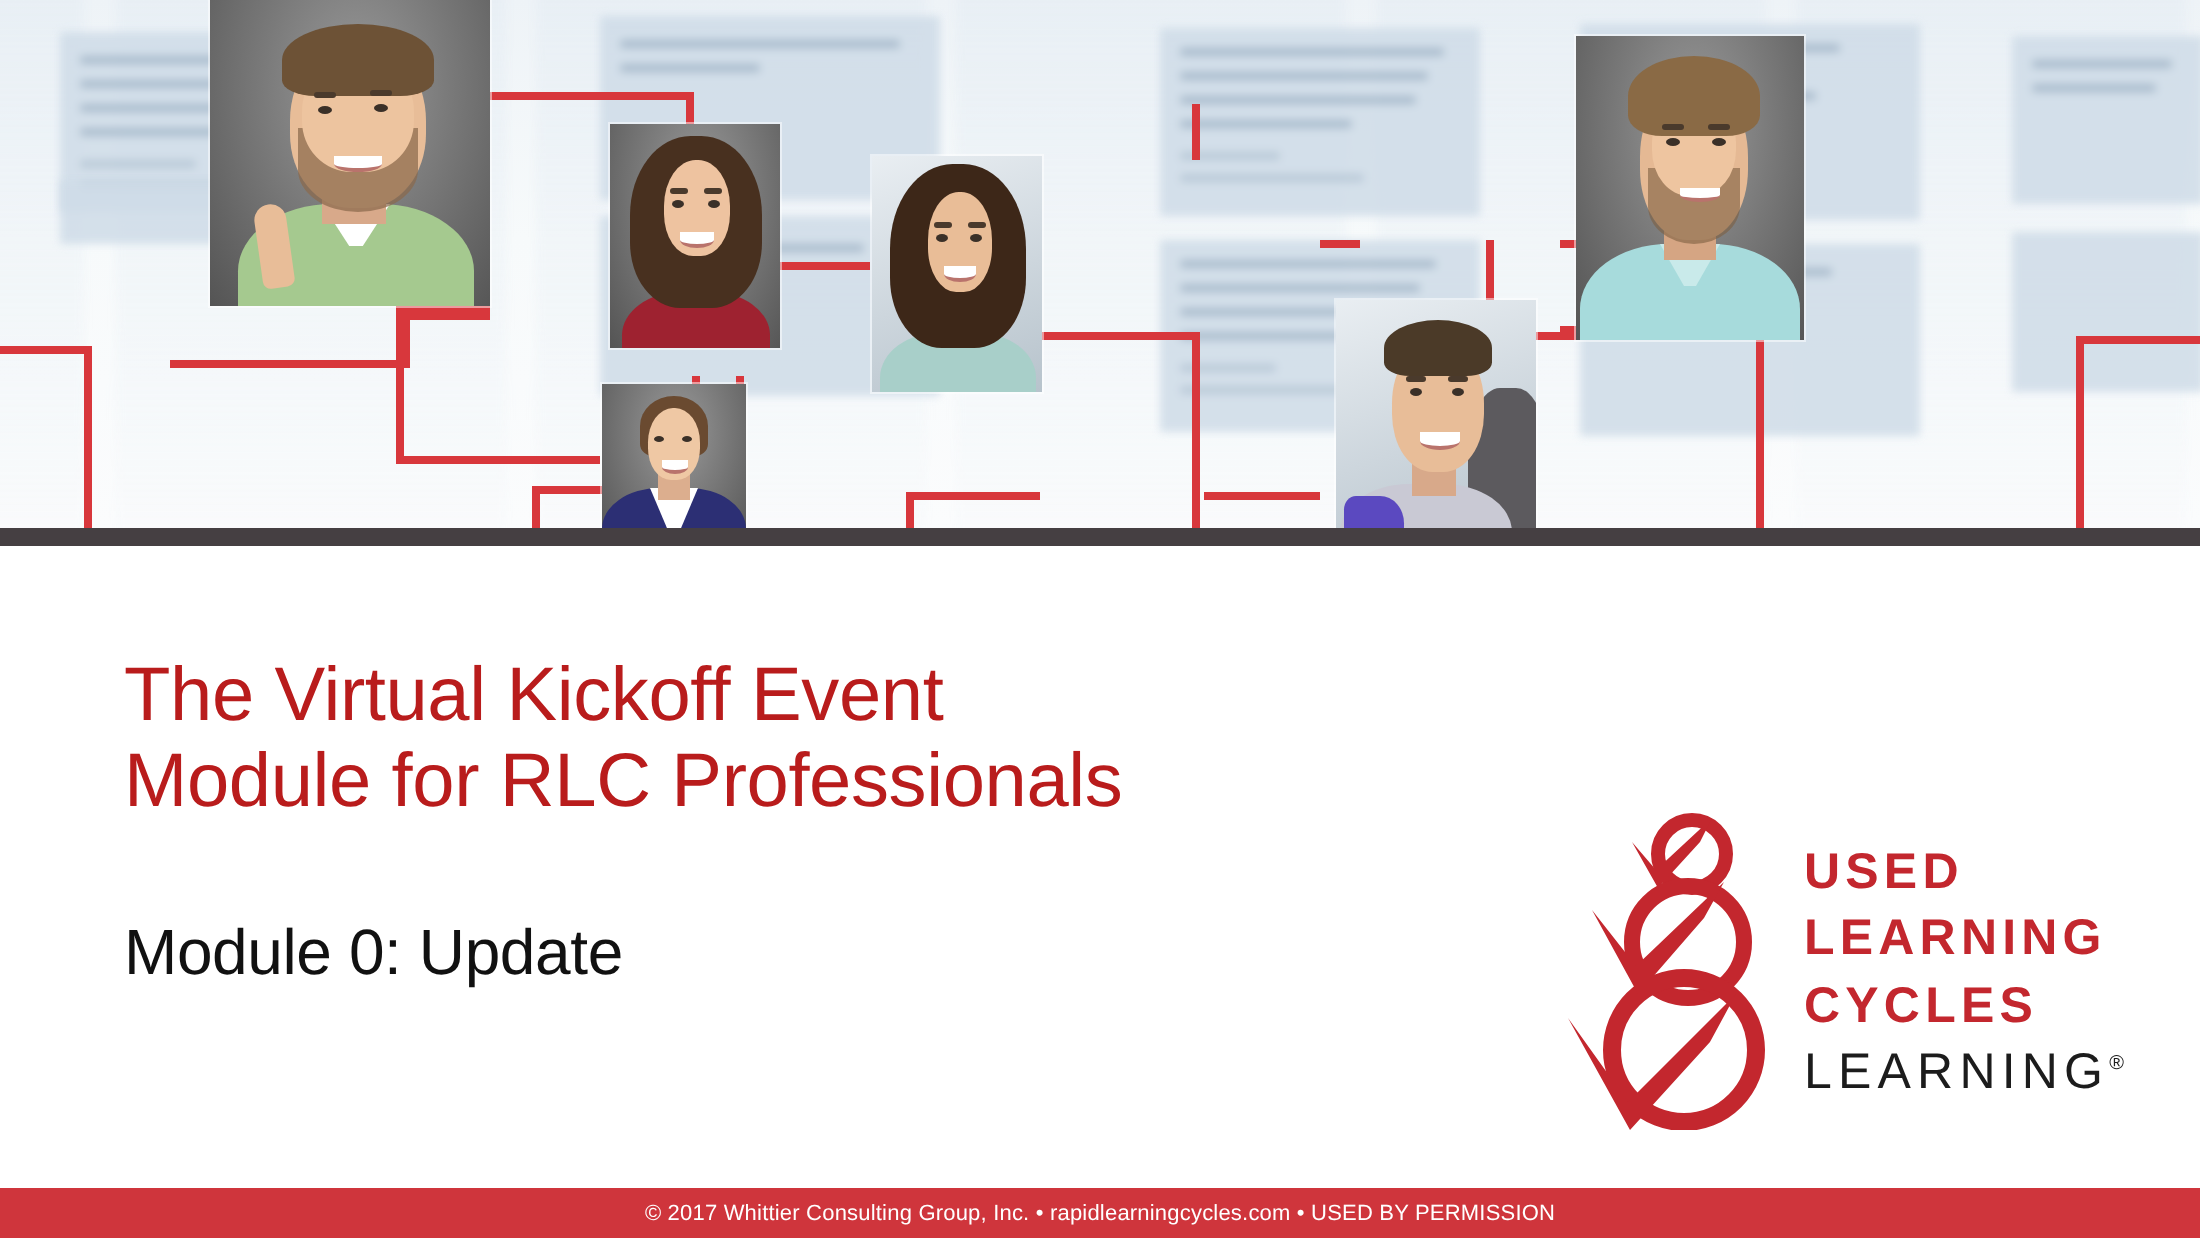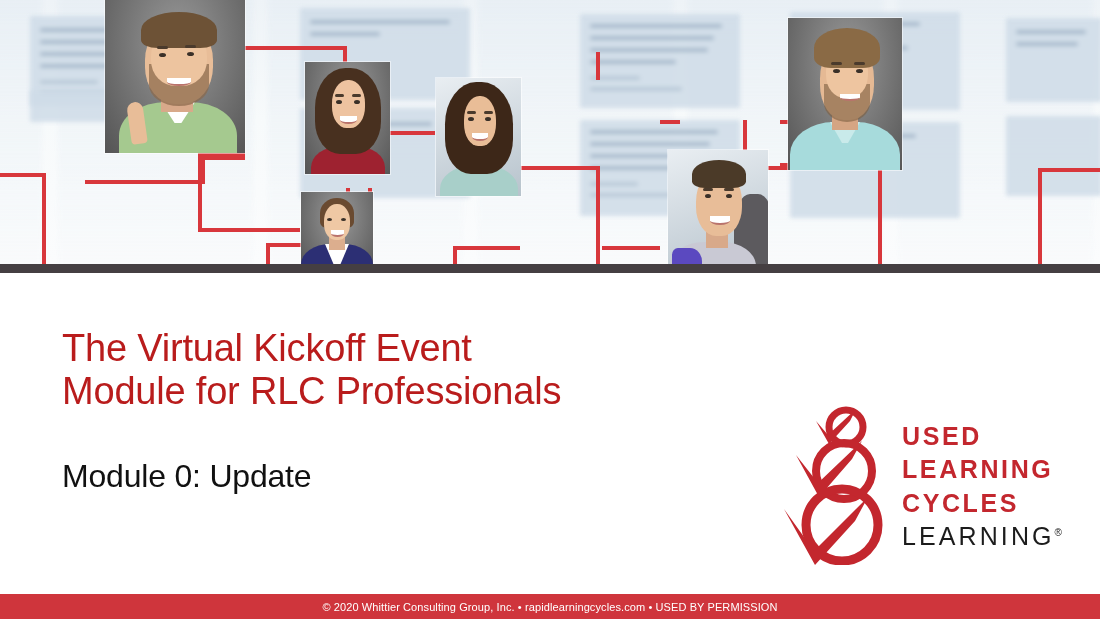--- a/index.html
+++ b/index.html
@@ -412,16 +412,16 @@
       <div class="logo-text">
         <div class="logo-word">USED</div>
         <div class="logo-word">LEARNING</div>
         <div class="logo-word">CYCLES</div>
         <div class="logo-word inst"><span>LEARNING</span><span class="logo-reg">®</span></div>
       </div>
     </div>
   </div>
 
   <div class="footer">
-    <div class="footer-text">© 2020 Whittier Consulting Group, Inc. •  rapidlearningcycles.com  •  USED BY PERMISSION</div>
+    <div class="footer-text">© 2017 Whittier Consulting Group, Inc. •  rapidlearningcycles.com  •  USED BY PERMISSION</div>
   </div>
 
 </div>
 
 </body></html>

